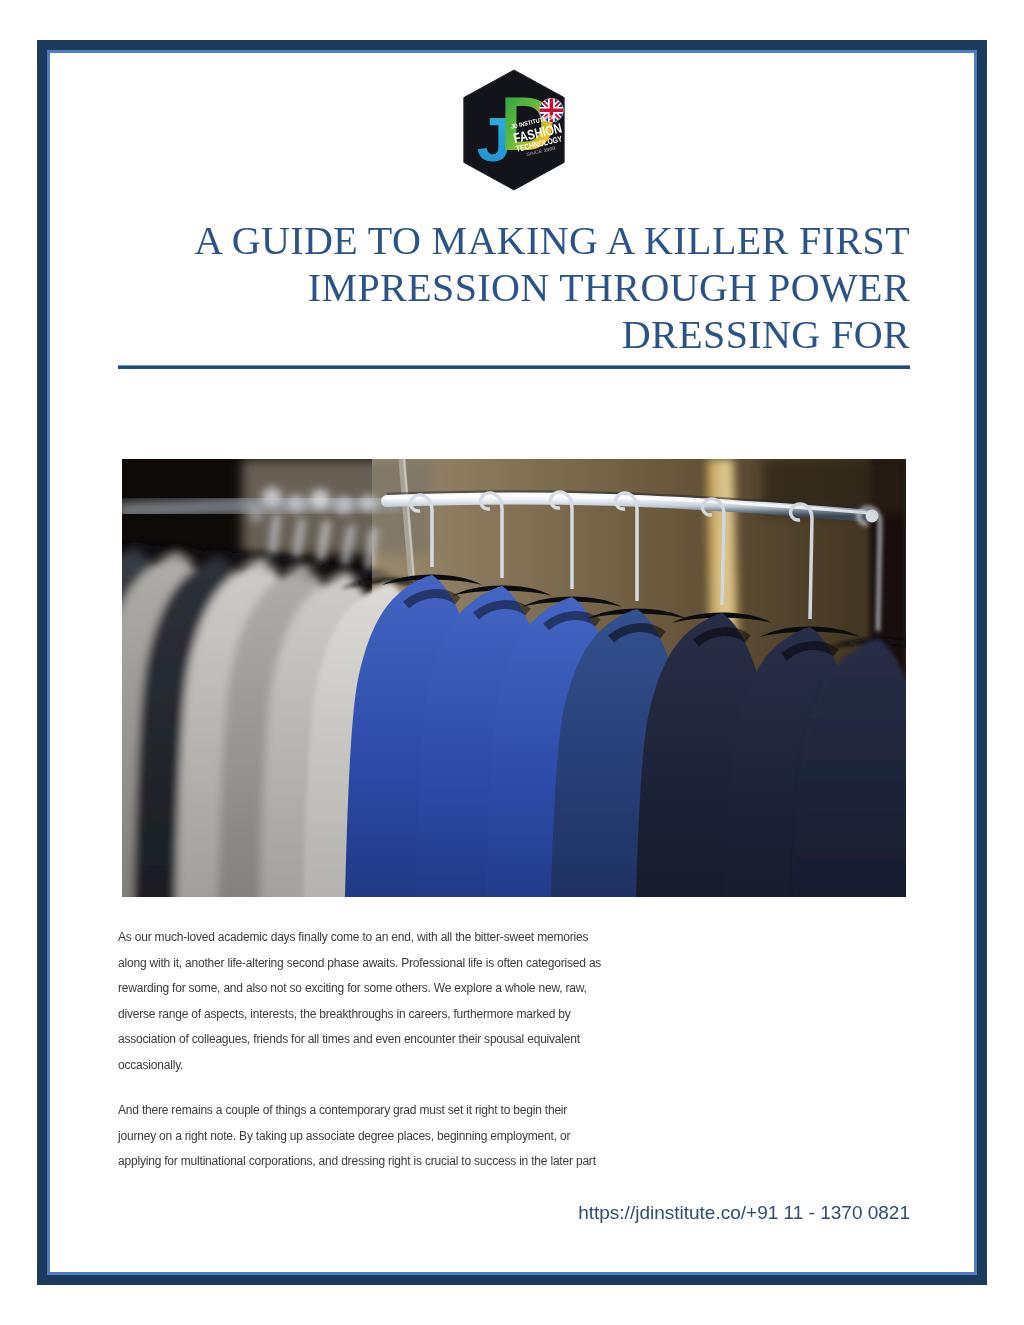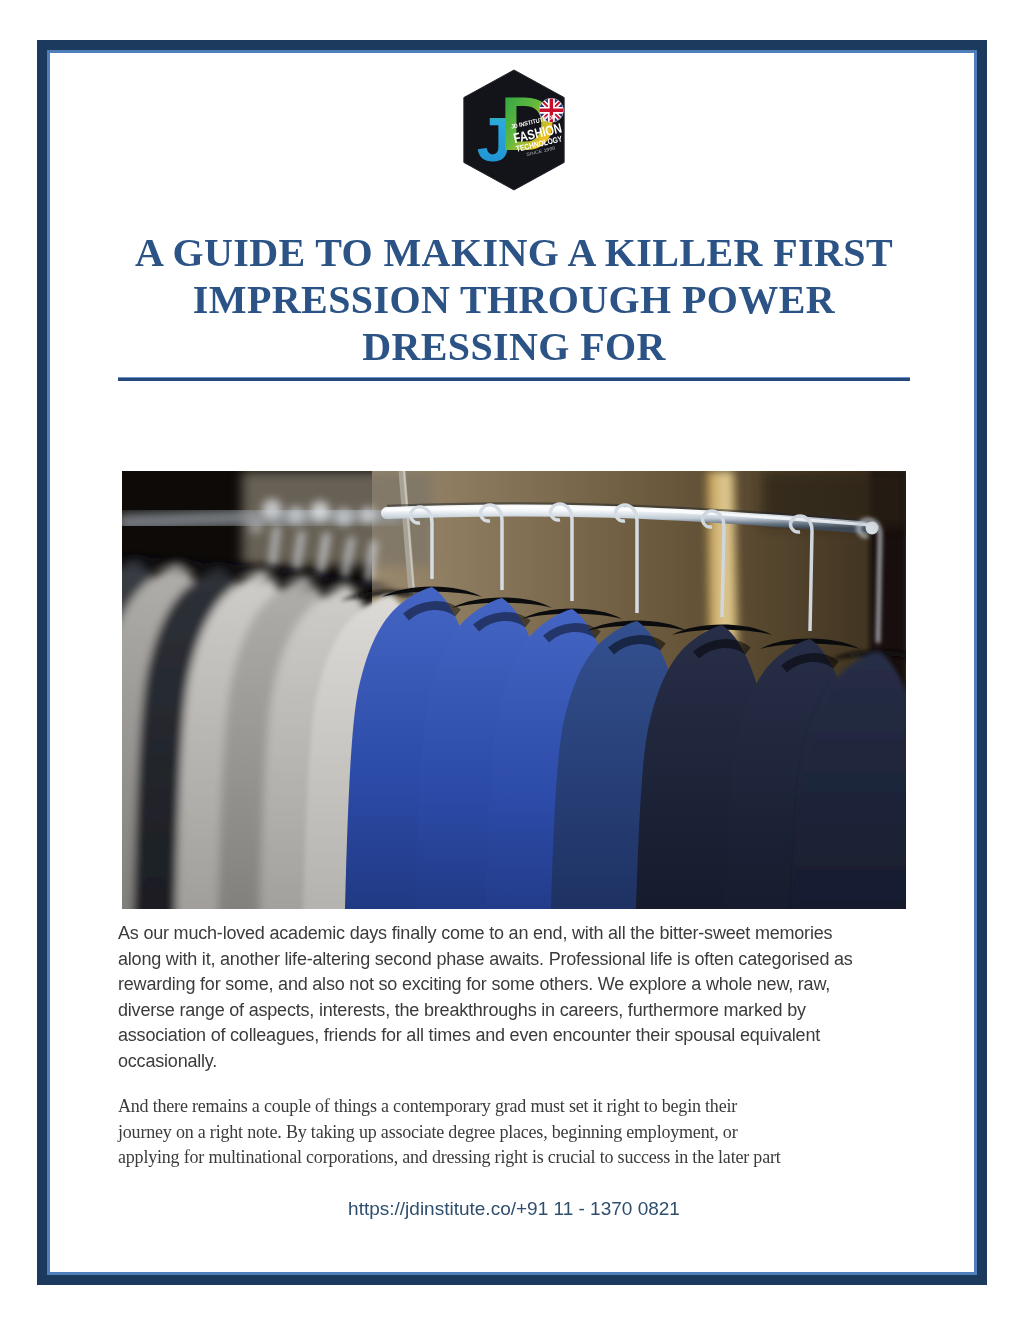--- a/index.html
+++ b/index.html
@@ -21,37 +21,37 @@
     position:absolute;left:37px;top:40px;right:37px;bottom:40px;
     border:10px solid var(--frame-outer);
     box-shadow:inset 0 0 0 3px var(--frame-inner);
   }
   .content{
     position:absolute;left:3px;top:3px;right:3px;bottom:3px;
     padding:0 64px 0 68px;
   }
   .logo-wrap{margin-top:14px;text-align:center;}
   h1.title{
-    margin:34px 0 0;text-align:center;
-    font-family:"Liberation Serif",serif;font-weight:700;
+    margin:22px 0 0;text-align:right;
+    font-family:"Liberation Serif",serif;font-weight:400;
     font-size:40px;line-height:47px;letter-spacing:.4px;
     color:var(--heading);white-space:pre-line;
   }
   .rule{
     margin-top:7px;height:4px;
     background:linear-gradient(to bottom,#6d94c4 0 1px,var(--rule) 1px 100%);
   }
   .photo-wrap{margin-top:90px;line-height:0;text-align:center;}
   p.body{
-    margin:12px 0 0;font-size:18px;line-height:25.5px;
+    margin:28px 0 0;font-size:12px;line-height:25.5px;
     letter-spacing:-0.2px;color:var(--body-text);white-space:pre-line;
   }
-  p.body + p.body{margin-top:20px;font-family:Liberation Serif, serif;}
+  p.body + p.body{margin-top:20px;}
   .footer{
-    margin-top:27px;display:flex;justify-content:center;align-items:baseline;
+    margin-top:27px;display:flex;justify-content:flex-end;align-items:baseline;
     font-size:19px;color:var(--footer-text);
   }
   .footer .site{cursor:pointer;}
 </style>
 </head>
 <body>
 
 <div class="page">
   <div class="frame">
     <div class="content">

